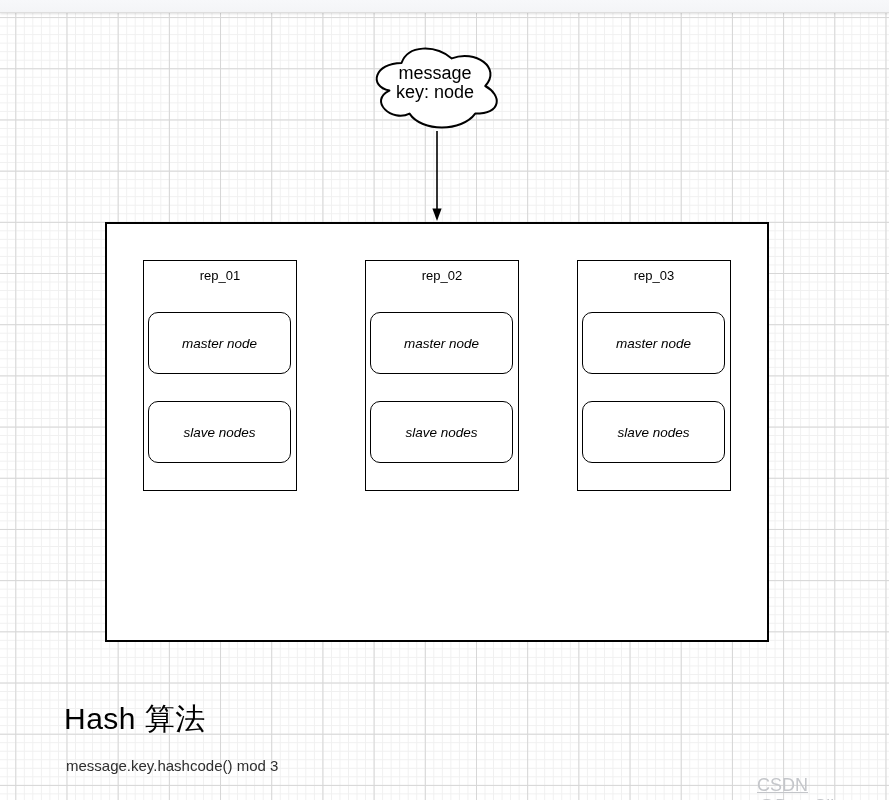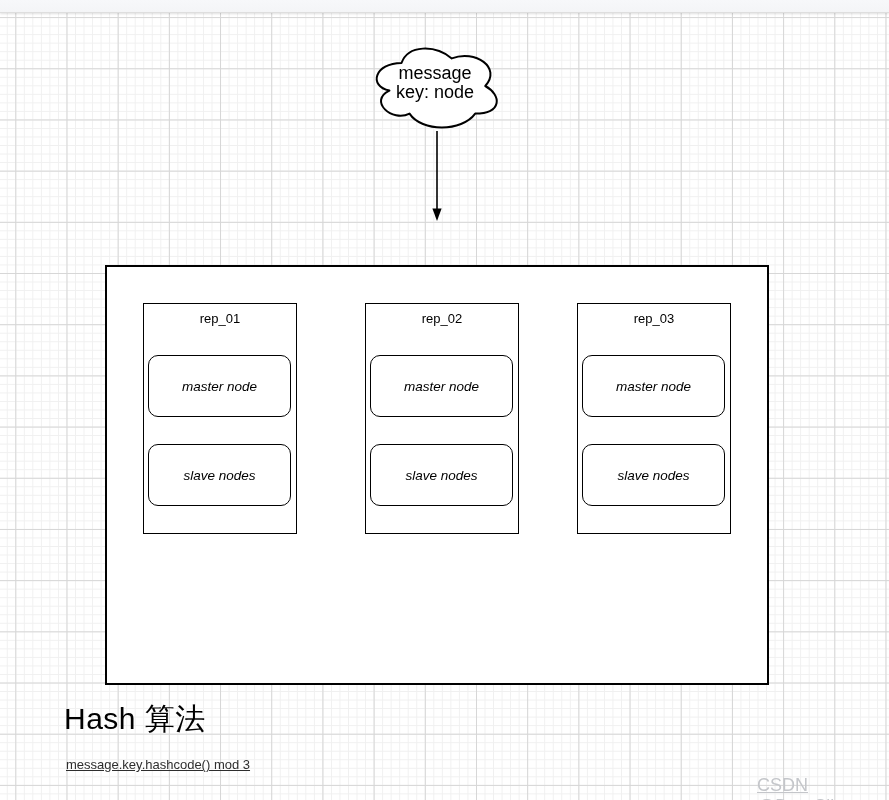--- a/index.html
+++ b/index.html
@@ -28,21 +28,21 @@
   .cloud-svg { position: absolute; left: 366px; top: 38px; }
   .cloud-label {
     position: absolute; left: 368px; top: 64px; width: 134px;
     text-align: center; font-size: 18px; line-height: 19px; color: #000;
   }
 
   .arrow-svg { position: absolute; left: 425px; top: 131px; }
 
   .cluster {
     position: absolute; left: 105px; top: 222px; width: 664px; height: 420px;
-    border: 2px solid #000; background: #fff; margin-top: 43px;
+    border: 2px solid #000; background: #fff;
   }
 
   .replica {
     position: absolute; top: 36px; width: 154px; height: 231px;
     border: 1.5px solid #000; background: #fff;
   }
   .replica.r0 { left: 36px; }
   .replica.r1 { left: 258px; }
   .replica.r2 { left: 470px; }
 
@@ -66,21 +66,21 @@
     display: flex; align-items: center; justify-content: center;
     font-size: 13px;
   }
 
   .heading {
     position: absolute; left: 64px; top: 699px;
     font-size: 30px; font-weight: 400; color: #000; letter-spacing: 0.5px;
   }
   .formula {
     position: absolute; left: 66px; top: 757px;
-    font-size: 13px; color: #2e2e2e; text-decoration: underline;
+    font-size: 15px; color: #2e2e2e;
   }
   .watermark {
     position: absolute; left: 757px; top: 775px;
     font-size: 18px; color: #c4c6ca; text-decoration: underline;
   }
 </style>
 </head>
 <body>
 
 <div class="stage">

